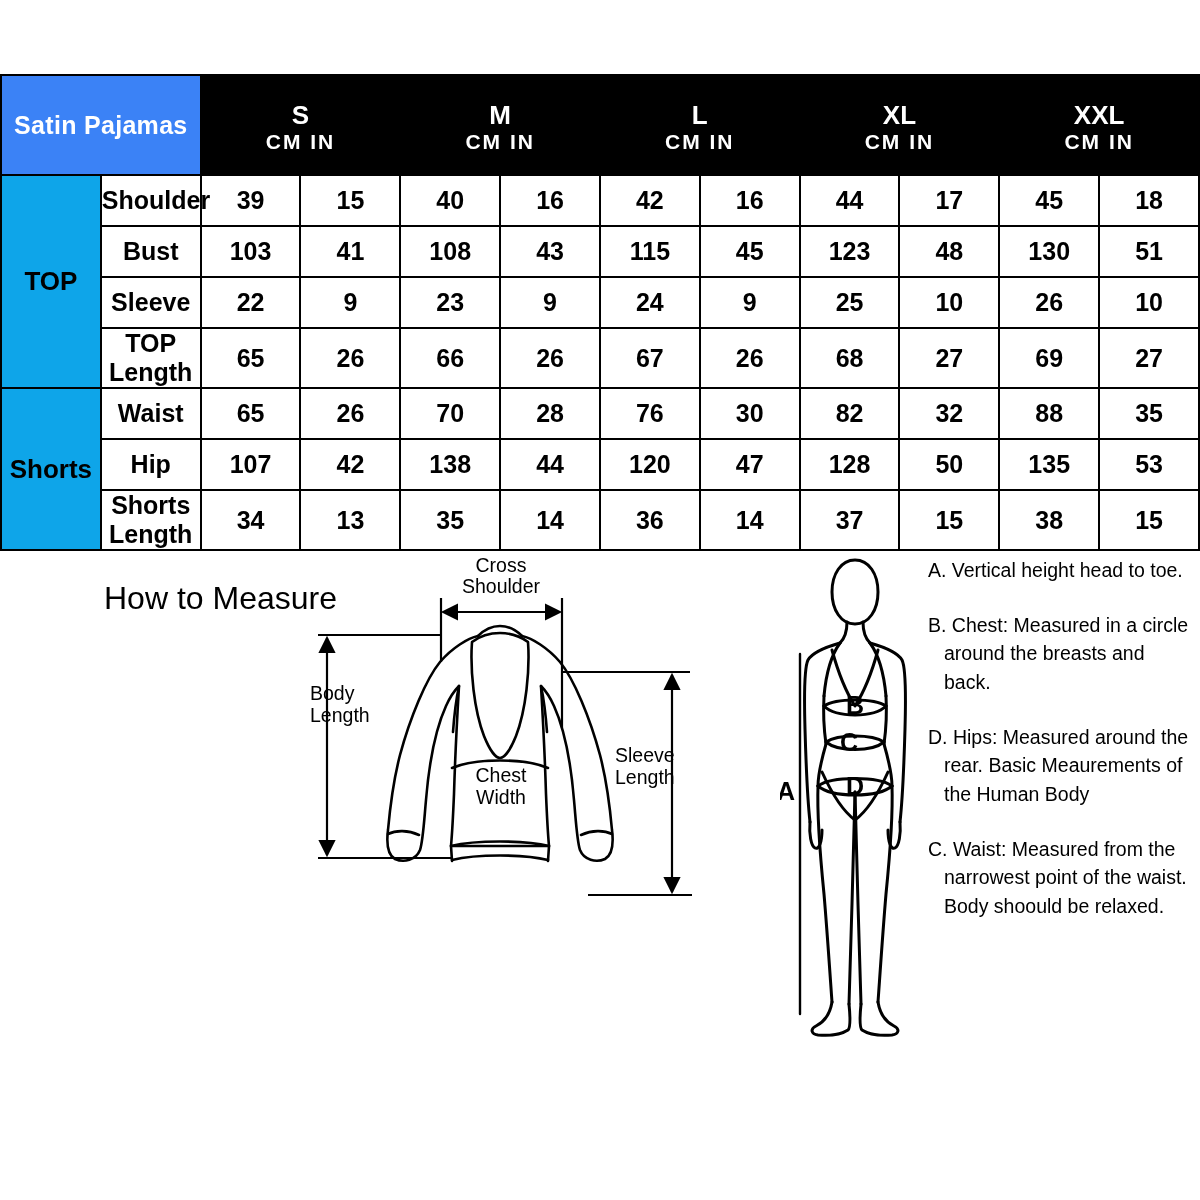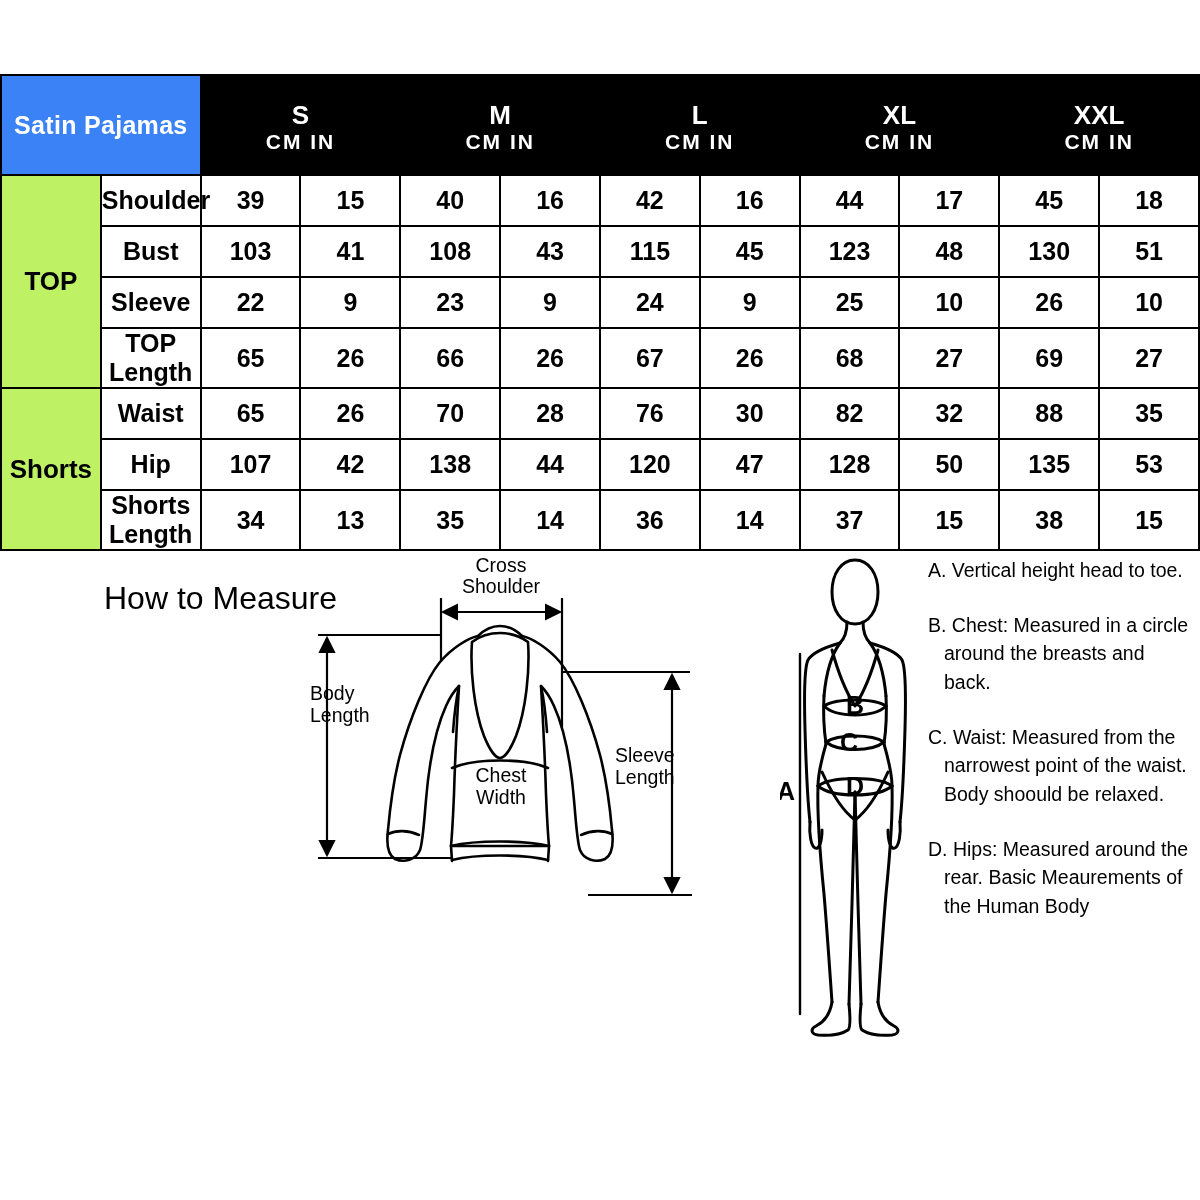--- a/index.html
+++ b/index.html
@@ -65,21 +65,21 @@
   .hdr-size .units {
     font-size: 21px;
     font-weight: bold;
     letter-spacing: 2px;
     display: block;
     line-height: 1.25;
   }
   .cat-cell {
     font-size: 26px;
     width: 132px;
-    background: #bef264;
+    background: #0ea5e9;
   }
   .meas-cell {
     font-size: 25px;
     width: 220px;
     background: #fff;
     padding: 0 6px;
   }
   .val-cell {
     font-size: 25px;
     background: #fff;
@@ -413,17 +413,17 @@
 
     <text x="75" y="160" text-anchor="middle" font-size="25" font-weight="bold" fill="#000">B</text>
     <text x="69" y="197" text-anchor="middle" font-size="25" font-weight="bold" fill="#000">C</text>
     <text x="75" y="241" text-anchor="middle" font-size="25" font-weight="bold" fill="#000">D</text>
     <text x="6" y="246" text-anchor="middle" font-size="25" font-weight="bold" fill="#000">A</text>
   </svg>
 
   <div class="notes">
     <div class="note">A. Vertical height head to toe.</div>
     <div class="note">B. Chest: Measured in a circle around the breasts and back.</div>
+    <div class="note">D. Hips: Measured around the rear. Basic Meaurements of the Human Body</div>
     <div class="note">C. Waist: Measured from the narrowest point of the waist. Body shoould be relaxed.</div>
-    <div class="note">D. Hips: Measured around the rear. Basic Meaurements of the Human Body</div>
   </div>
 
 </div>
 
 </body></html>

